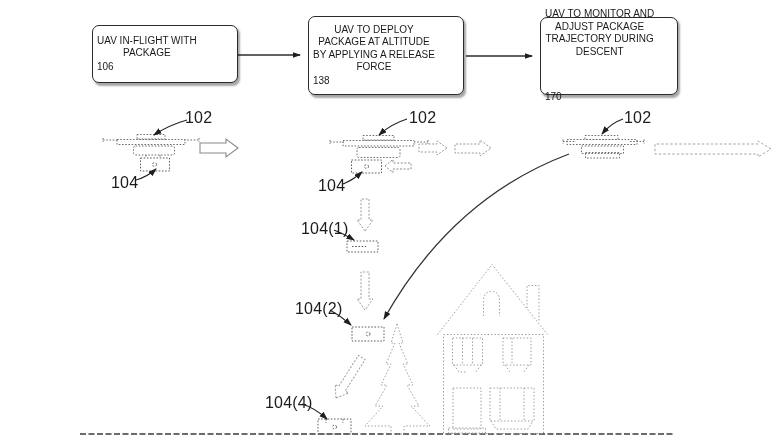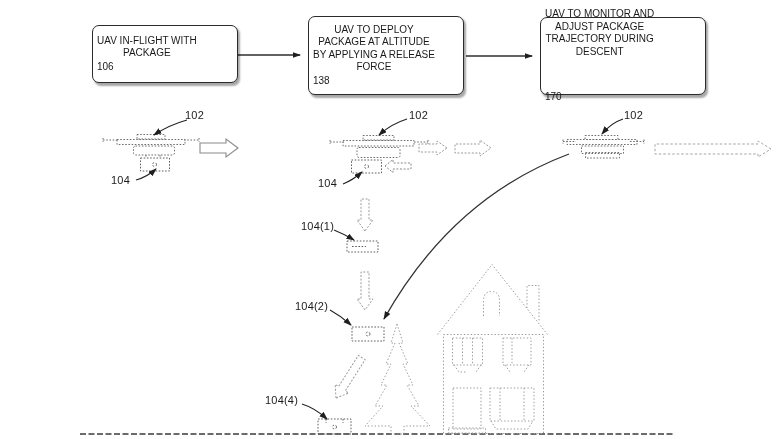--- a/index.html
+++ b/index.html
@@ -10,24 +10,24 @@
   .artwork{position:absolute;left:0;top:0;}
   .flow-box{
     position:absolute;box-sizing:border-box;background:#fff;
     border:1.6px solid #2b2b2b;border-radius:7px;
     box-shadow:2px 2.5px 2px rgba(0,0,0,.35);
     display:flex;flex-direction:column;align-items:flex-start;justify-content:center;
     text-align:center;font-size:10px;line-height:12.5px;padding:3px 4px;
   }
   .flow-title{white-space:pre-line;}
   .flow-ref{margin-top:1px;}
-  .ref-label{position:absolute;font-size:11px;letter-spacing:.2px;color:#1c1c1c;}
+  .ref-label{position:absolute;font-size:16px;letter-spacing:.2px;color:#1c1c1c;}
   .box1{left:92px;top:25px;width:146px;height:58px;}
   .box2{left:308px;top:16px;width:156px;height:79px;}
-  .box3{left:540px;top:17px;width:166px;height:78px;gap:32px;}
+  .box3{left:540px;top:17px;width:138px;height:78px;gap:32px;}
 </style>
 </head>
 <body>
 
 <div class="stage">
 
   <svg class="artwork" width="780" height="439" viewBox="0 0 780 439">
     <defs>
       <marker id="ah" markerUnits="userSpaceOnUse" markerWidth="9" markerHeight="7" refX="7.5" refY="3" orient="auto">
         <path d="M0,0 L8.5,3 L0,6 Z" fill="#1f1f1f"></path>

